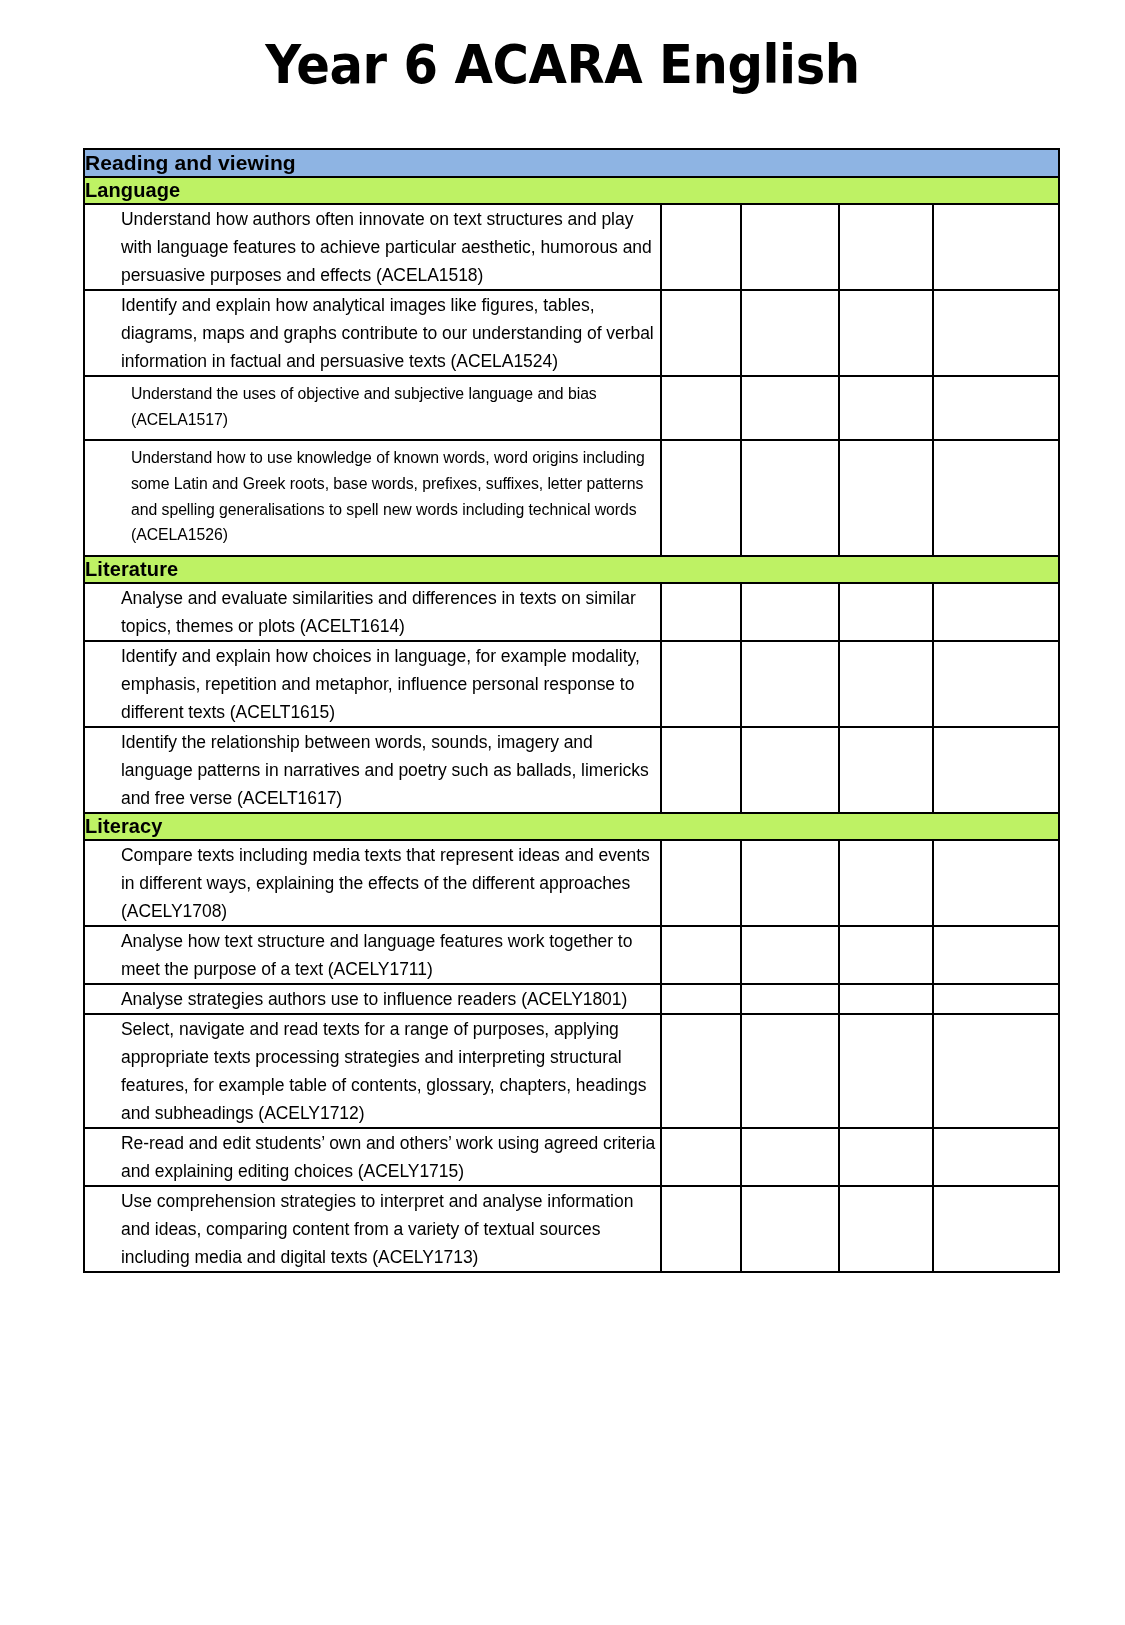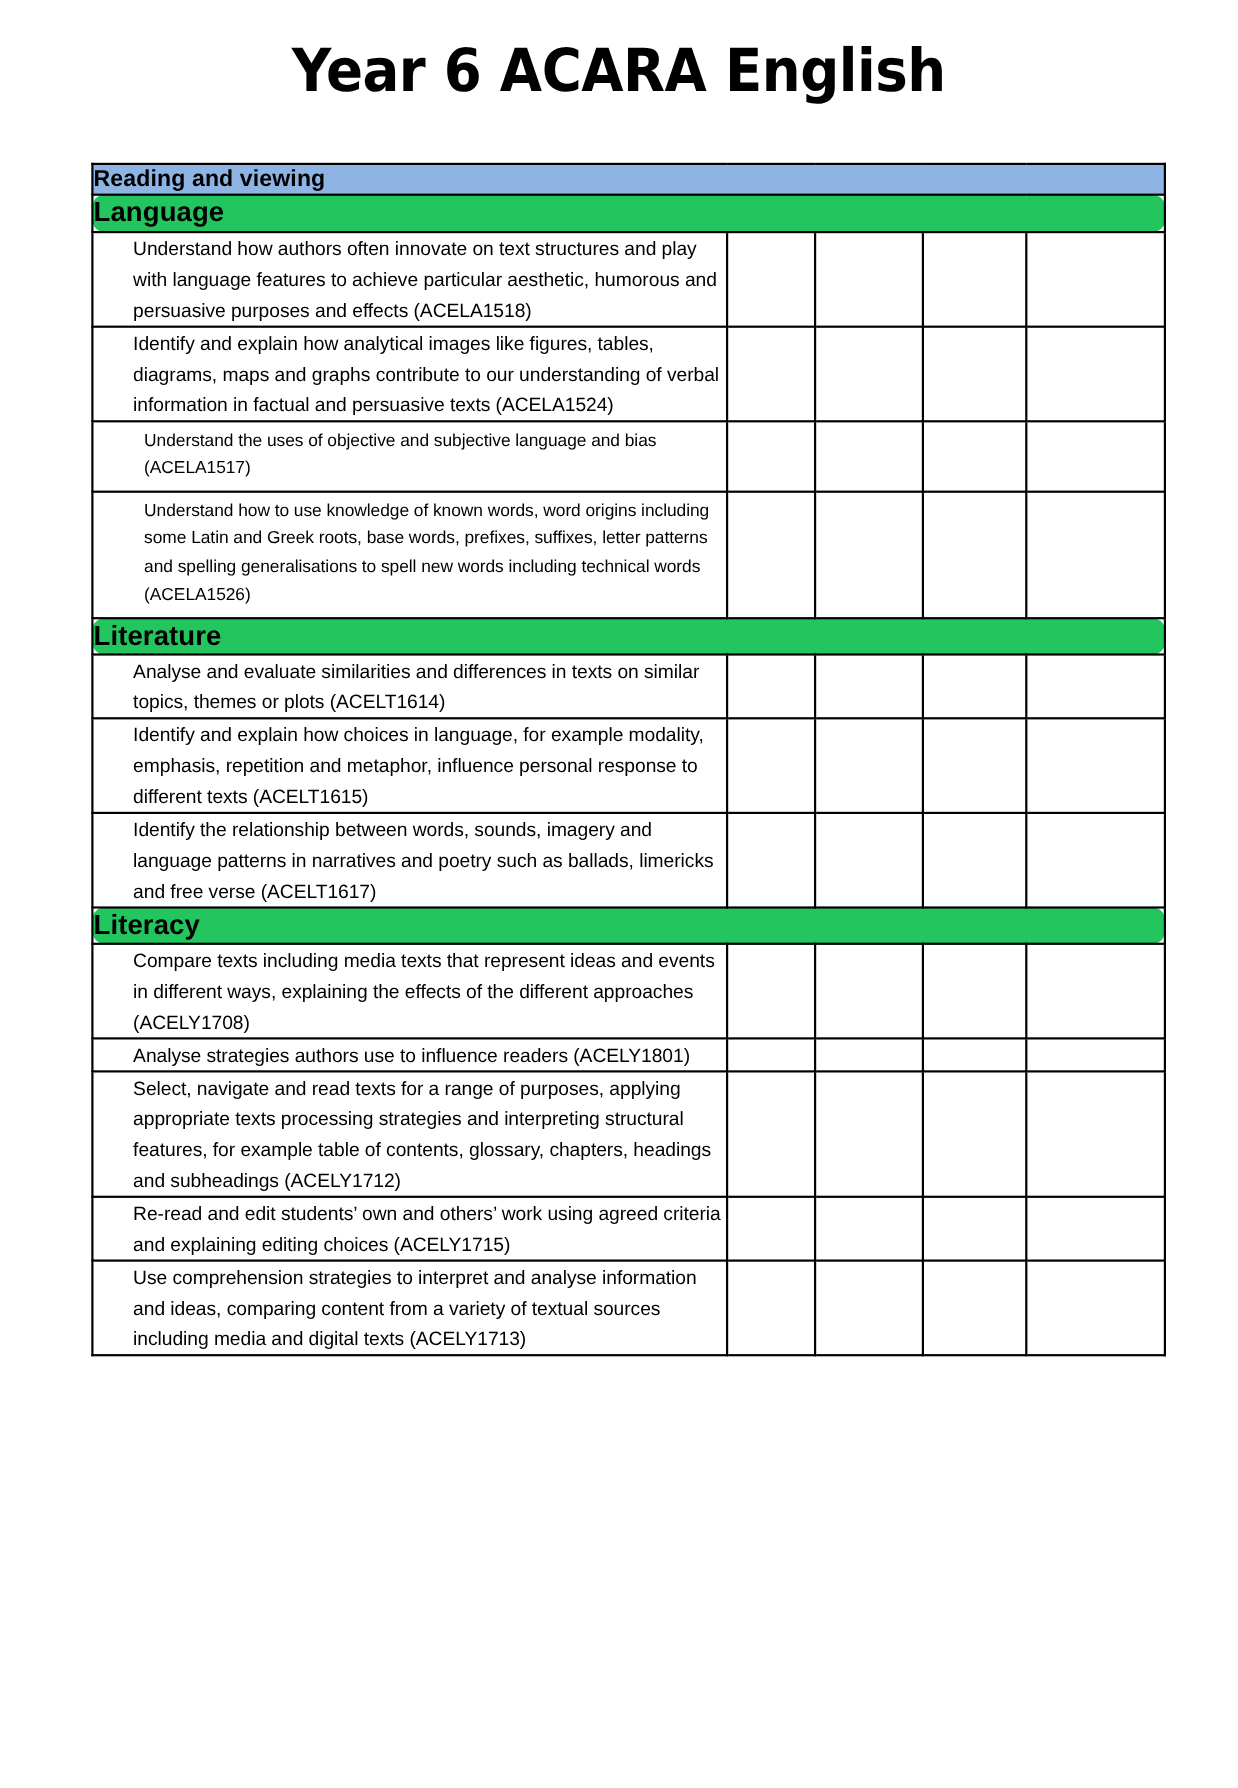--- a/index.html
+++ b/index.html
@@ -65,27 +65,26 @@
   td.banner {
     background: #8eb4e3;
     font-weight: bold;
     font-size: 21px;
     line-height: 1.25;
     padding: 6px 0 7px 10px;
     letter-spacing: 0.1px;
   }
 
   td.subhead {
-    background: #22c55e;
+    background: #bef264;
     font-weight: bold;
-    font-size: 25px;
+    font-size: 20px;
     line-height: 1.25;
     padding: 5px 0 6px 10px;
     letter-spacing: 0.1px;
-    border-radius: 11px;
   }
 
   td.desc {
     font-size: 17.5px;
     line-height: 1.60;
     padding: 5px 8px 6px 10px;
     letter-spacing: -0.05px;
   }
 
   td.desc.small {
@@ -199,20 +198,29 @@
             <td class="desc">
               <span class="txt">Compare texts including media texts that represent ideas and events in different ways, explaining the effects of the different approaches (ACELY1708)</span>
             </td>
             <td class="checkbox-cell"></td>
             <td class="checkbox-cell"></td>
             <td class="checkbox-cell"></td>
             <td class="checkbox-cell"></td>
           </tr>
           <tr>
             <td class="desc">
+              <span class="txt">Analyse how text structure and language features work together to meet the purpose of a text (ACELY1711)</span>
+            </td>
+            <td class="checkbox-cell"></td>
+            <td class="checkbox-cell"></td>
+            <td class="checkbox-cell"></td>
+            <td class="checkbox-cell"></td>
+          </tr>
+          <tr>
+            <td class="desc">
               <span class="txt">Analyse strategies authors use to influence readers (ACELY1801)</span>
             </td>
             <td class="checkbox-cell"></td>
             <td class="checkbox-cell"></td>
             <td class="checkbox-cell"></td>
             <td class="checkbox-cell"></td>
           </tr>
           <tr>
             <td class="desc">
               <span class="txt">Select, navigate and read texts for a range of purposes, applying appropriate texts processing strategies and interpreting structural features, for example table of contents, glossary, chapters, headings and subheadings (ACELY1712)</span>

